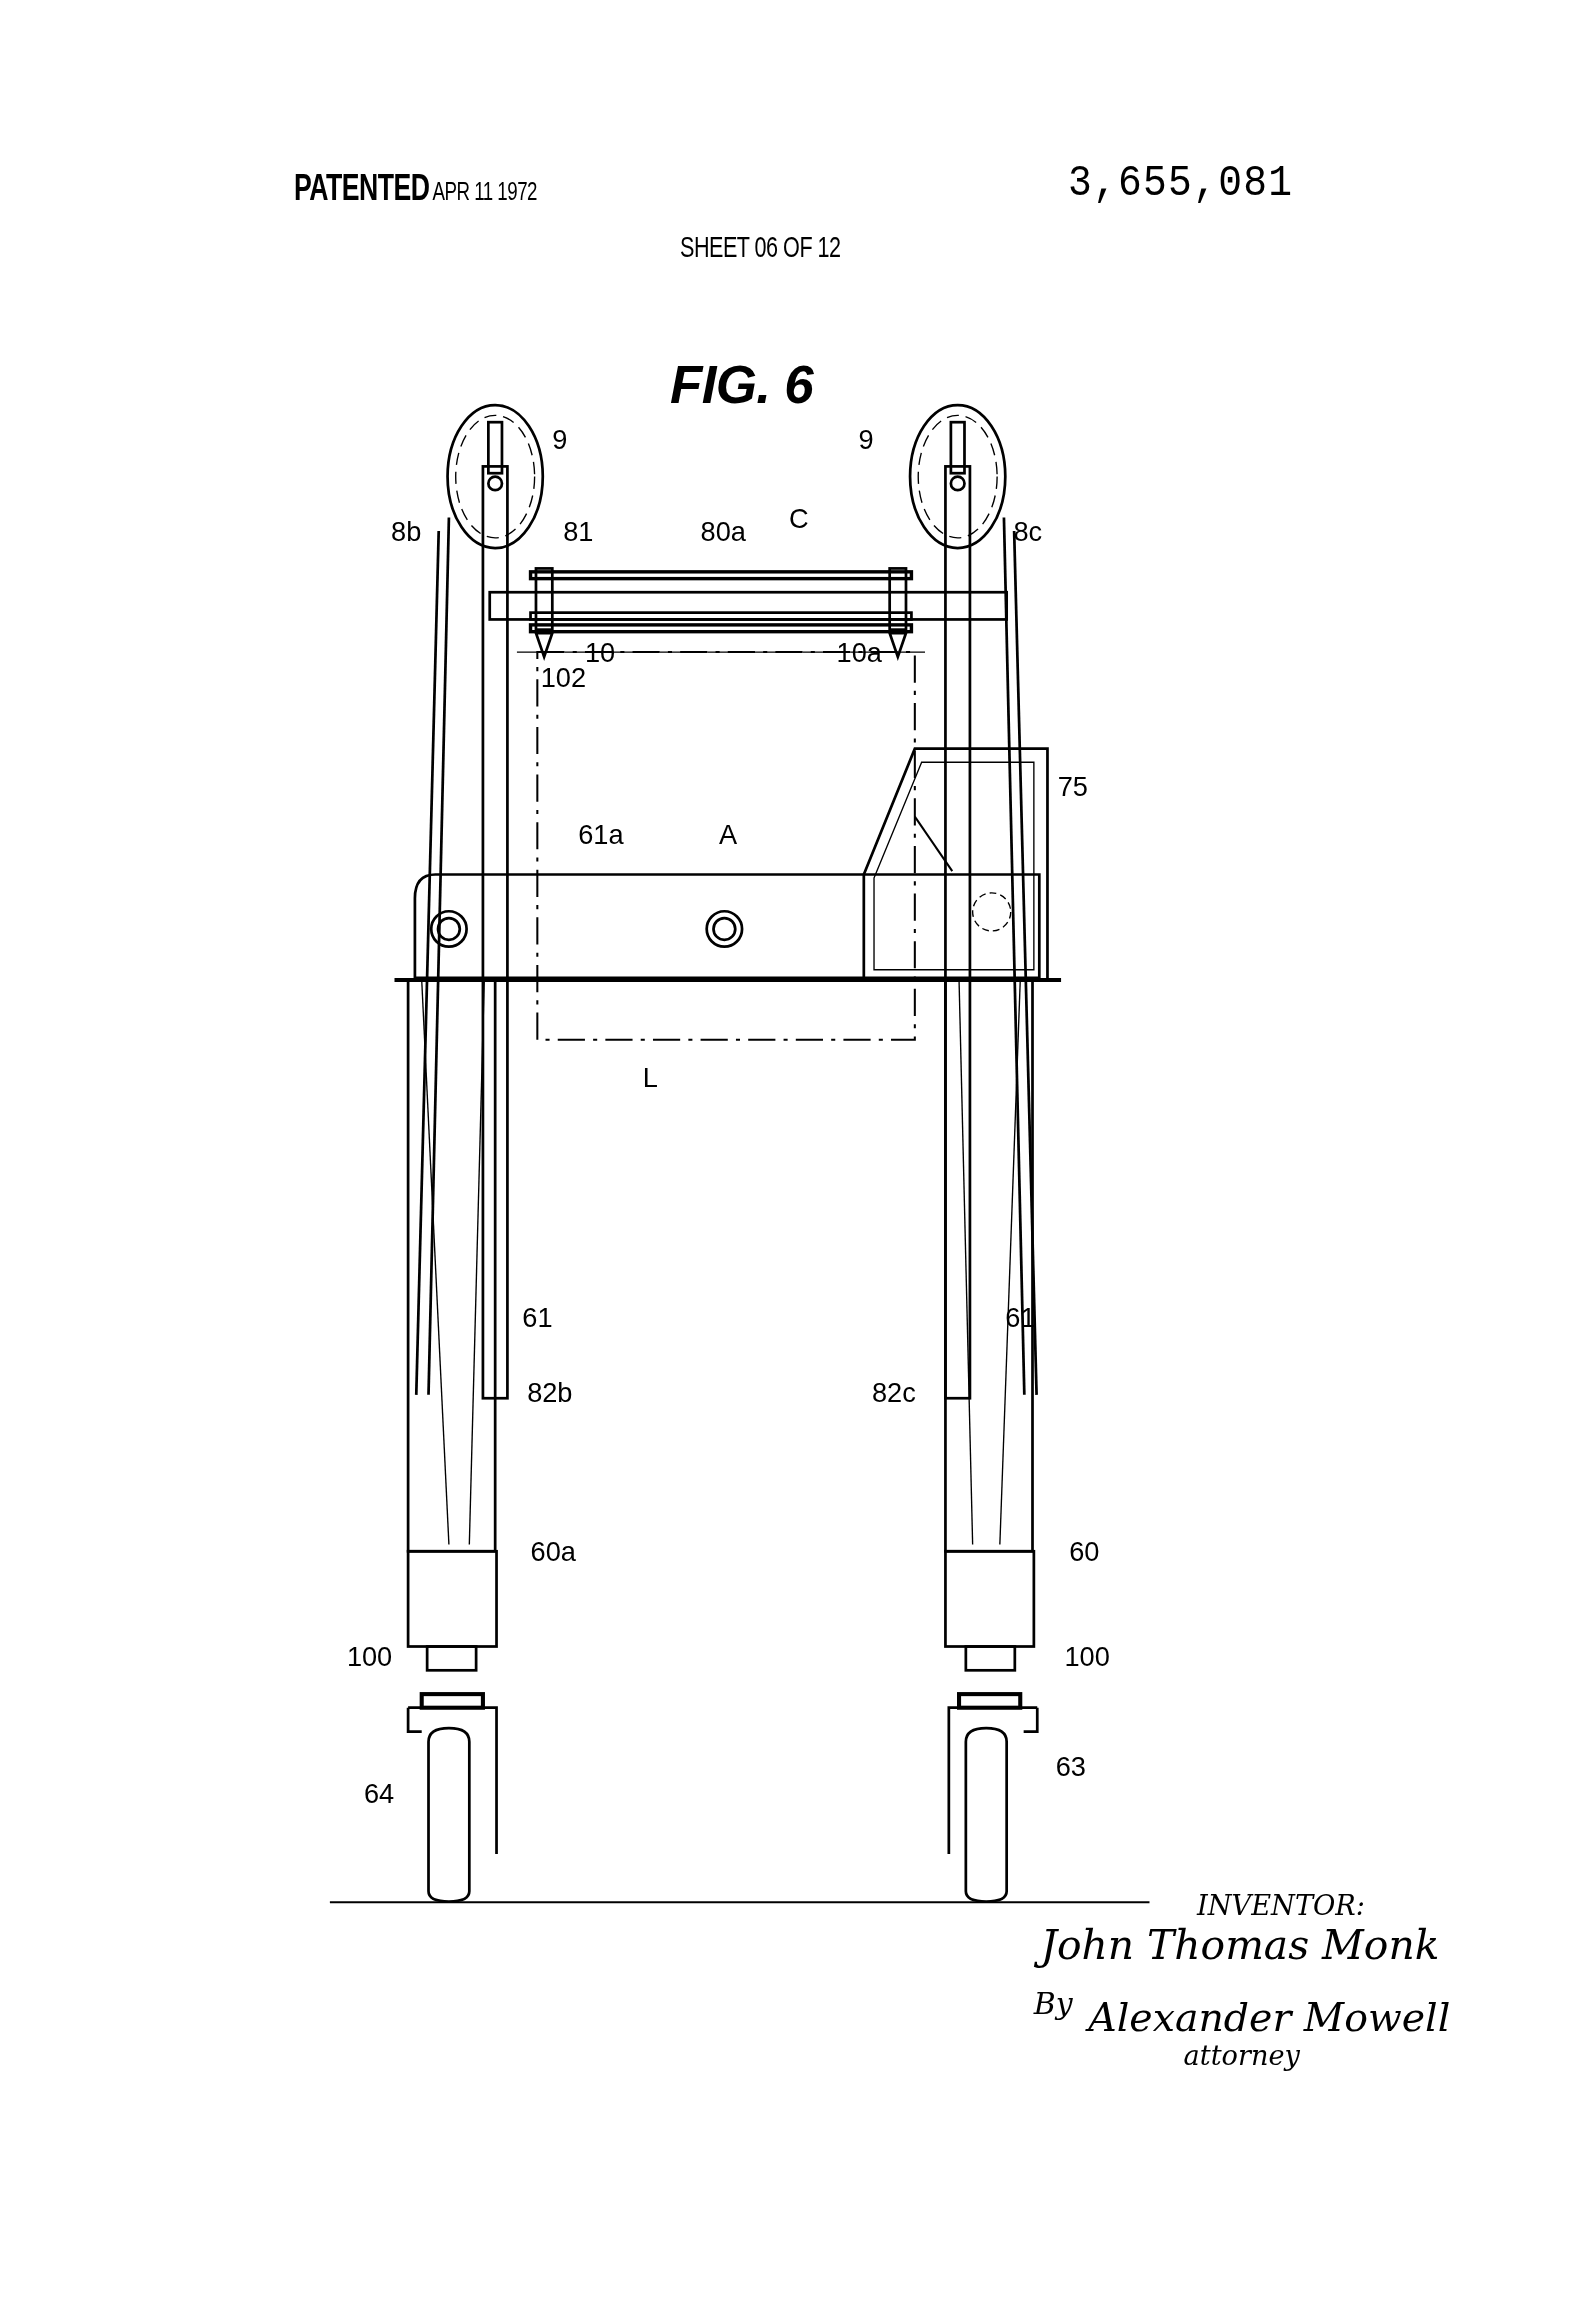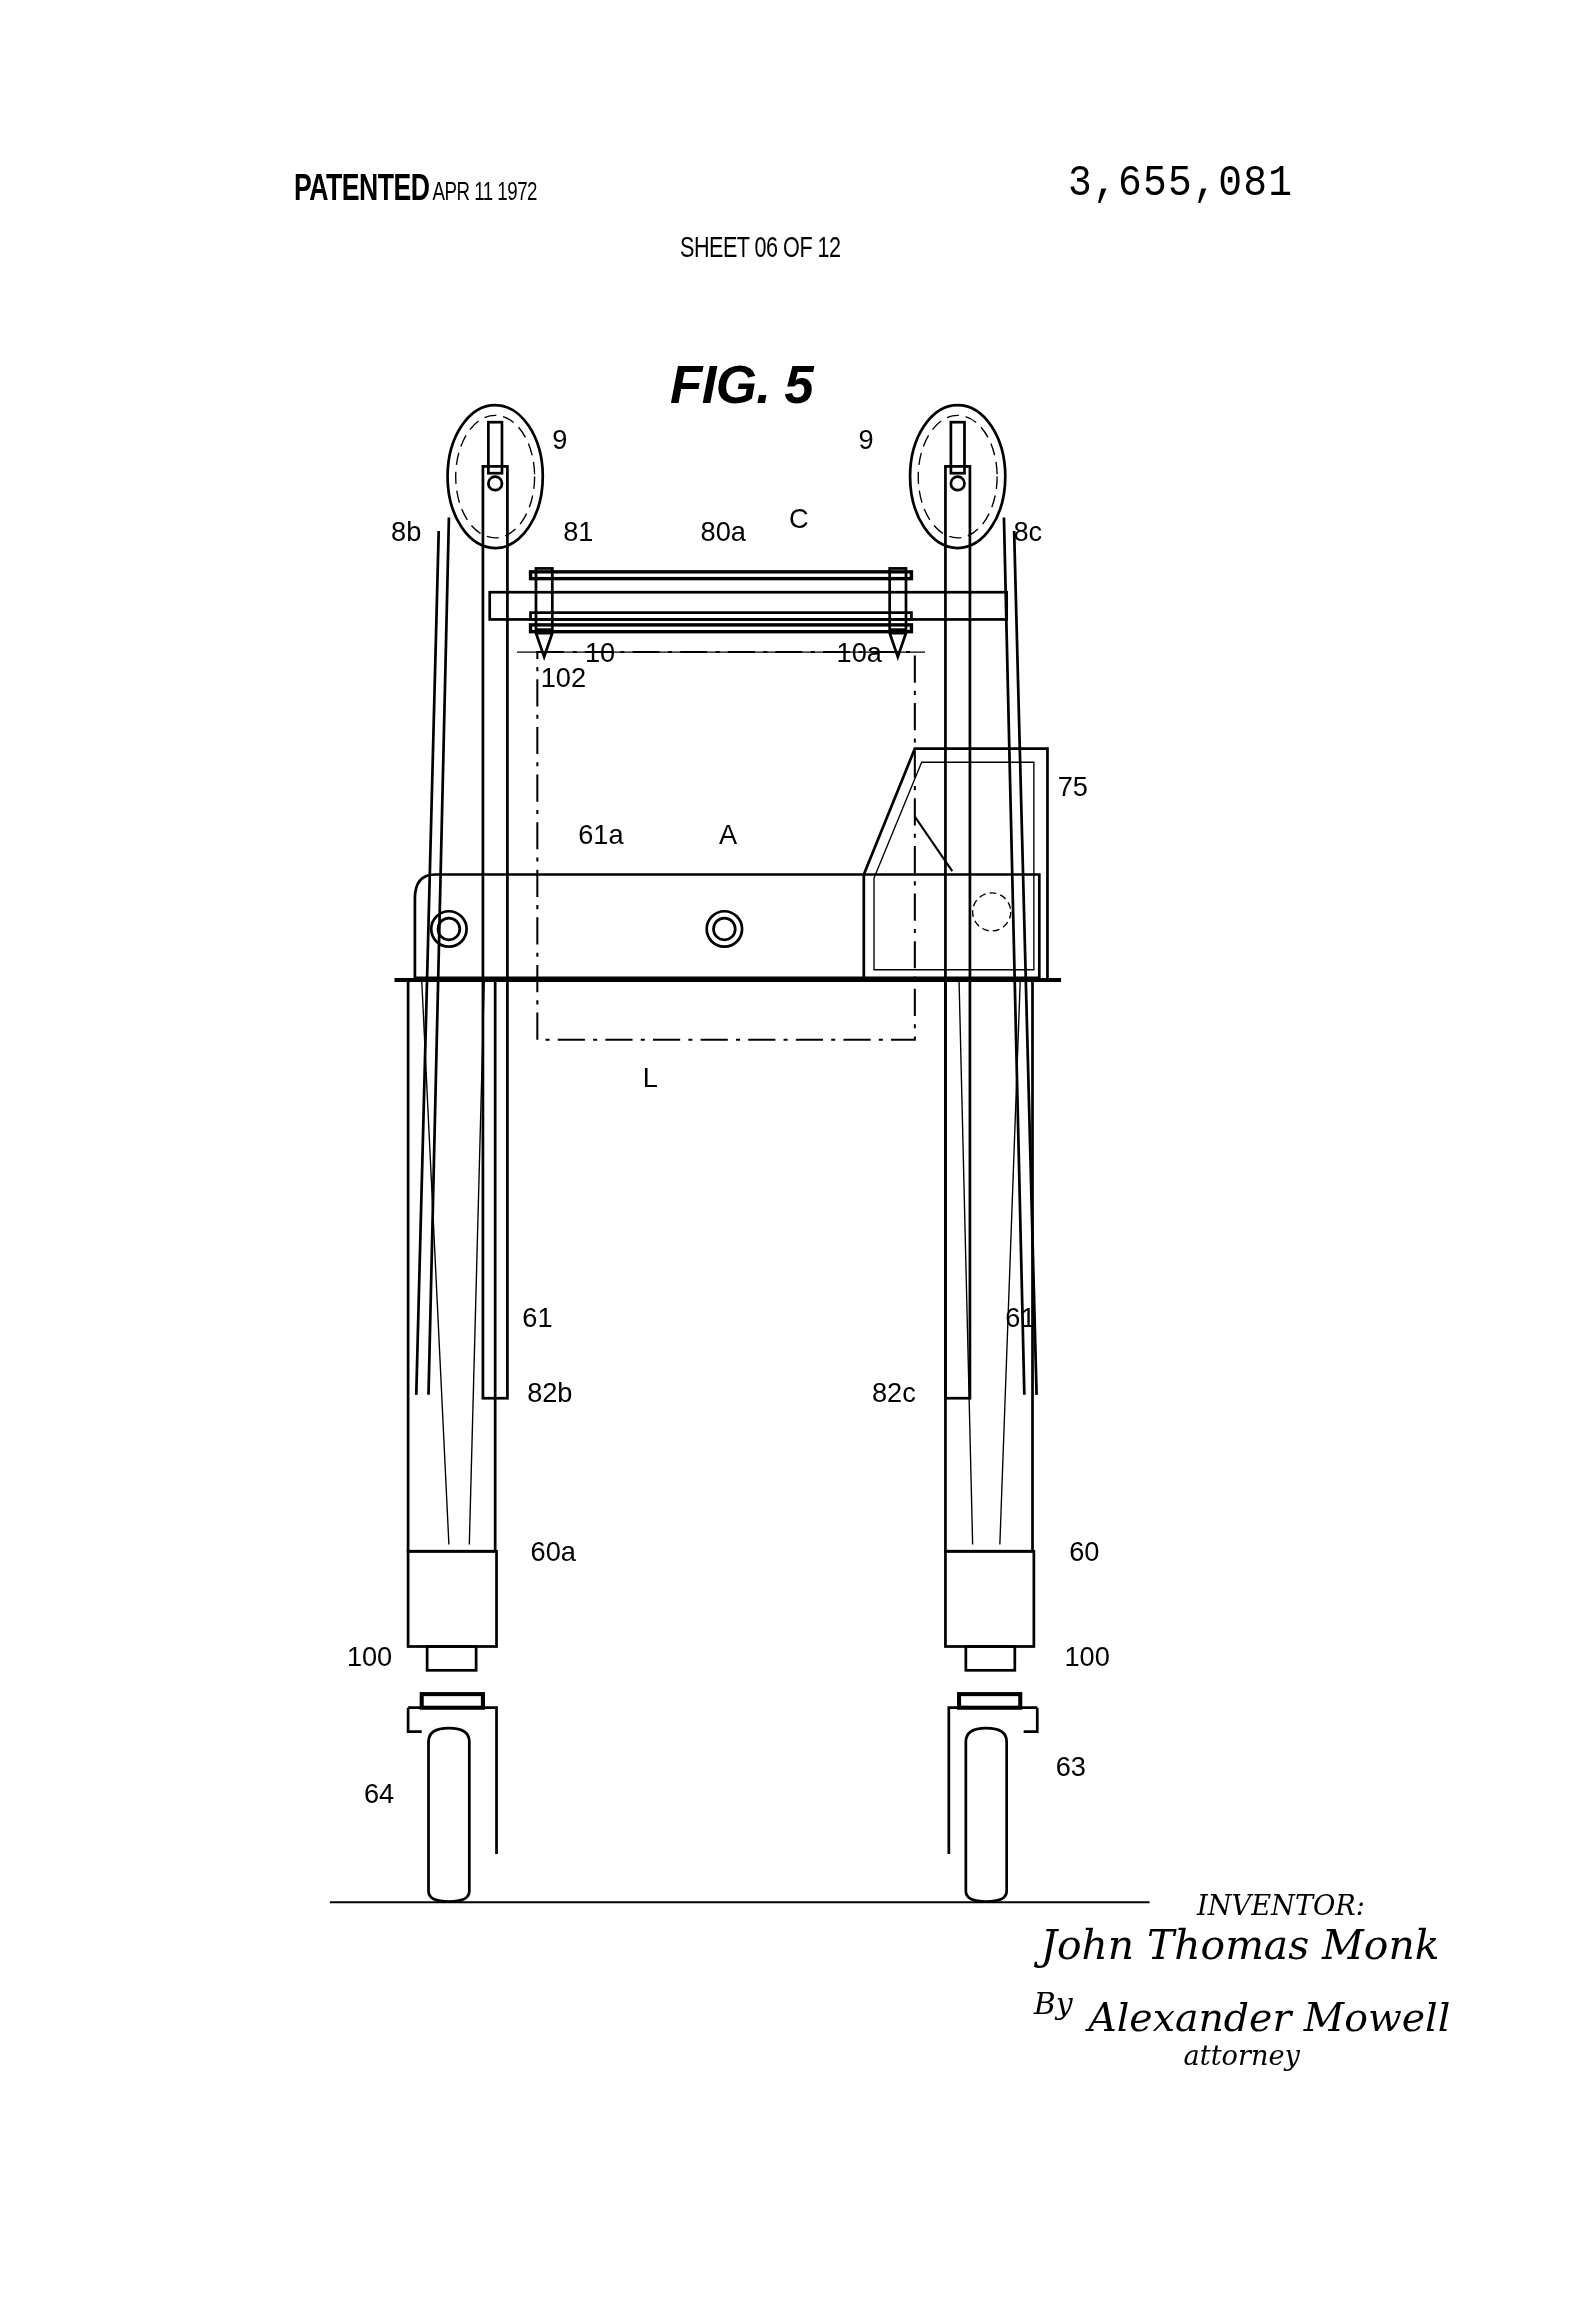--- a/index.html
+++ b/index.html
@@ -15,21 +15,21 @@
   .sig { font-family: "DejaVu Serif", serif; font-style: italic; fill: #000; }
 </style>
 </head>
 <body>
 
 <div class="hdr" id="patented">
   <span>PATENTED</span><span class="date">APR 11 1972</span>
 </div>
 <div class="hdr" id="patno">3,655,081</div>
 <div class="hdr" id="sheet">SHEET 06 OF 12</div>
-<div class="hdr" id="fig">FIG. 5</div>
+<div class="hdr" id="fig">FIG. 6</div>
 
 <svg id="drawing" width="1578" height="2319" viewBox="0 0 2320 3408" xmlns="http://www.w3.org/2000/svg" fill="none" stroke="#000" stroke-width="4">
 
   <g>
     <ellipse cx="728" cy="700" rx="70" ry="105"></ellipse>
     <ellipse cx="728" cy="700" rx="58" ry="90" stroke-dasharray="18 10" stroke-width="2"></ellipse>
   </g>
   <g>
     <ellipse cx="1408" cy="700" rx="70" ry="105"></ellipse>
     <ellipse cx="1408" cy="700" rx="58" ry="90" stroke-dasharray="18 10" stroke-width="2"></ellipse>

